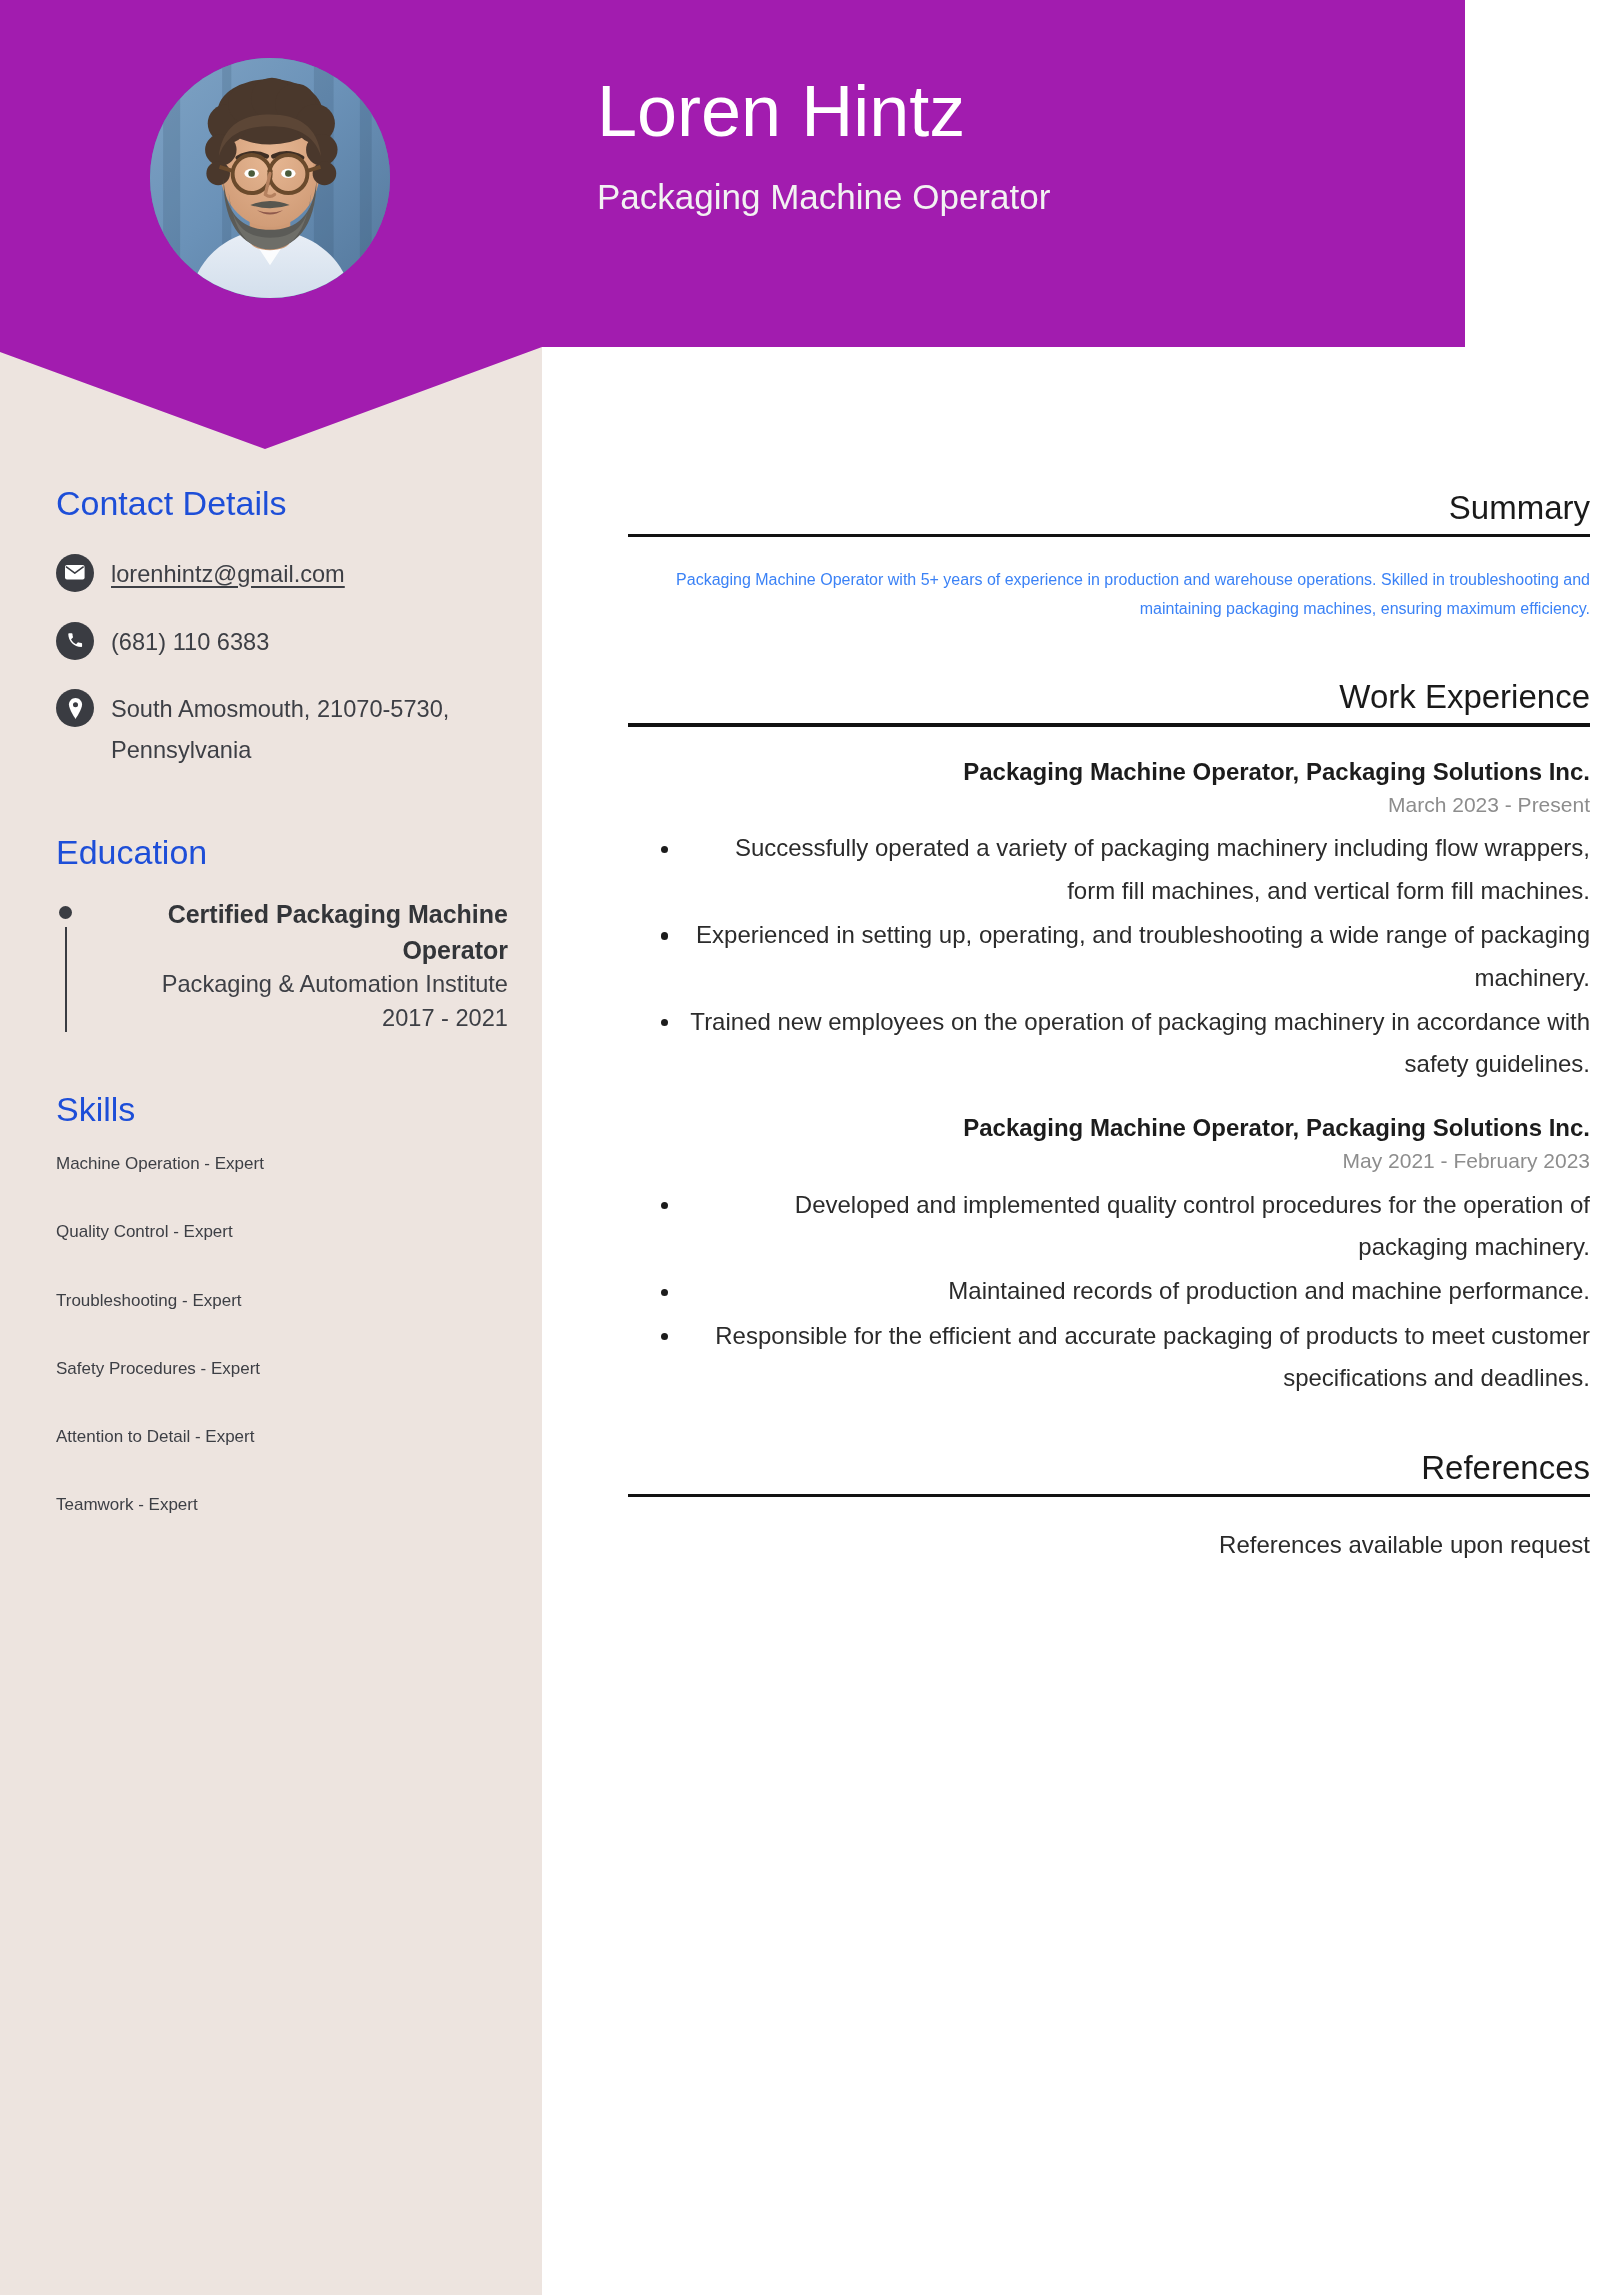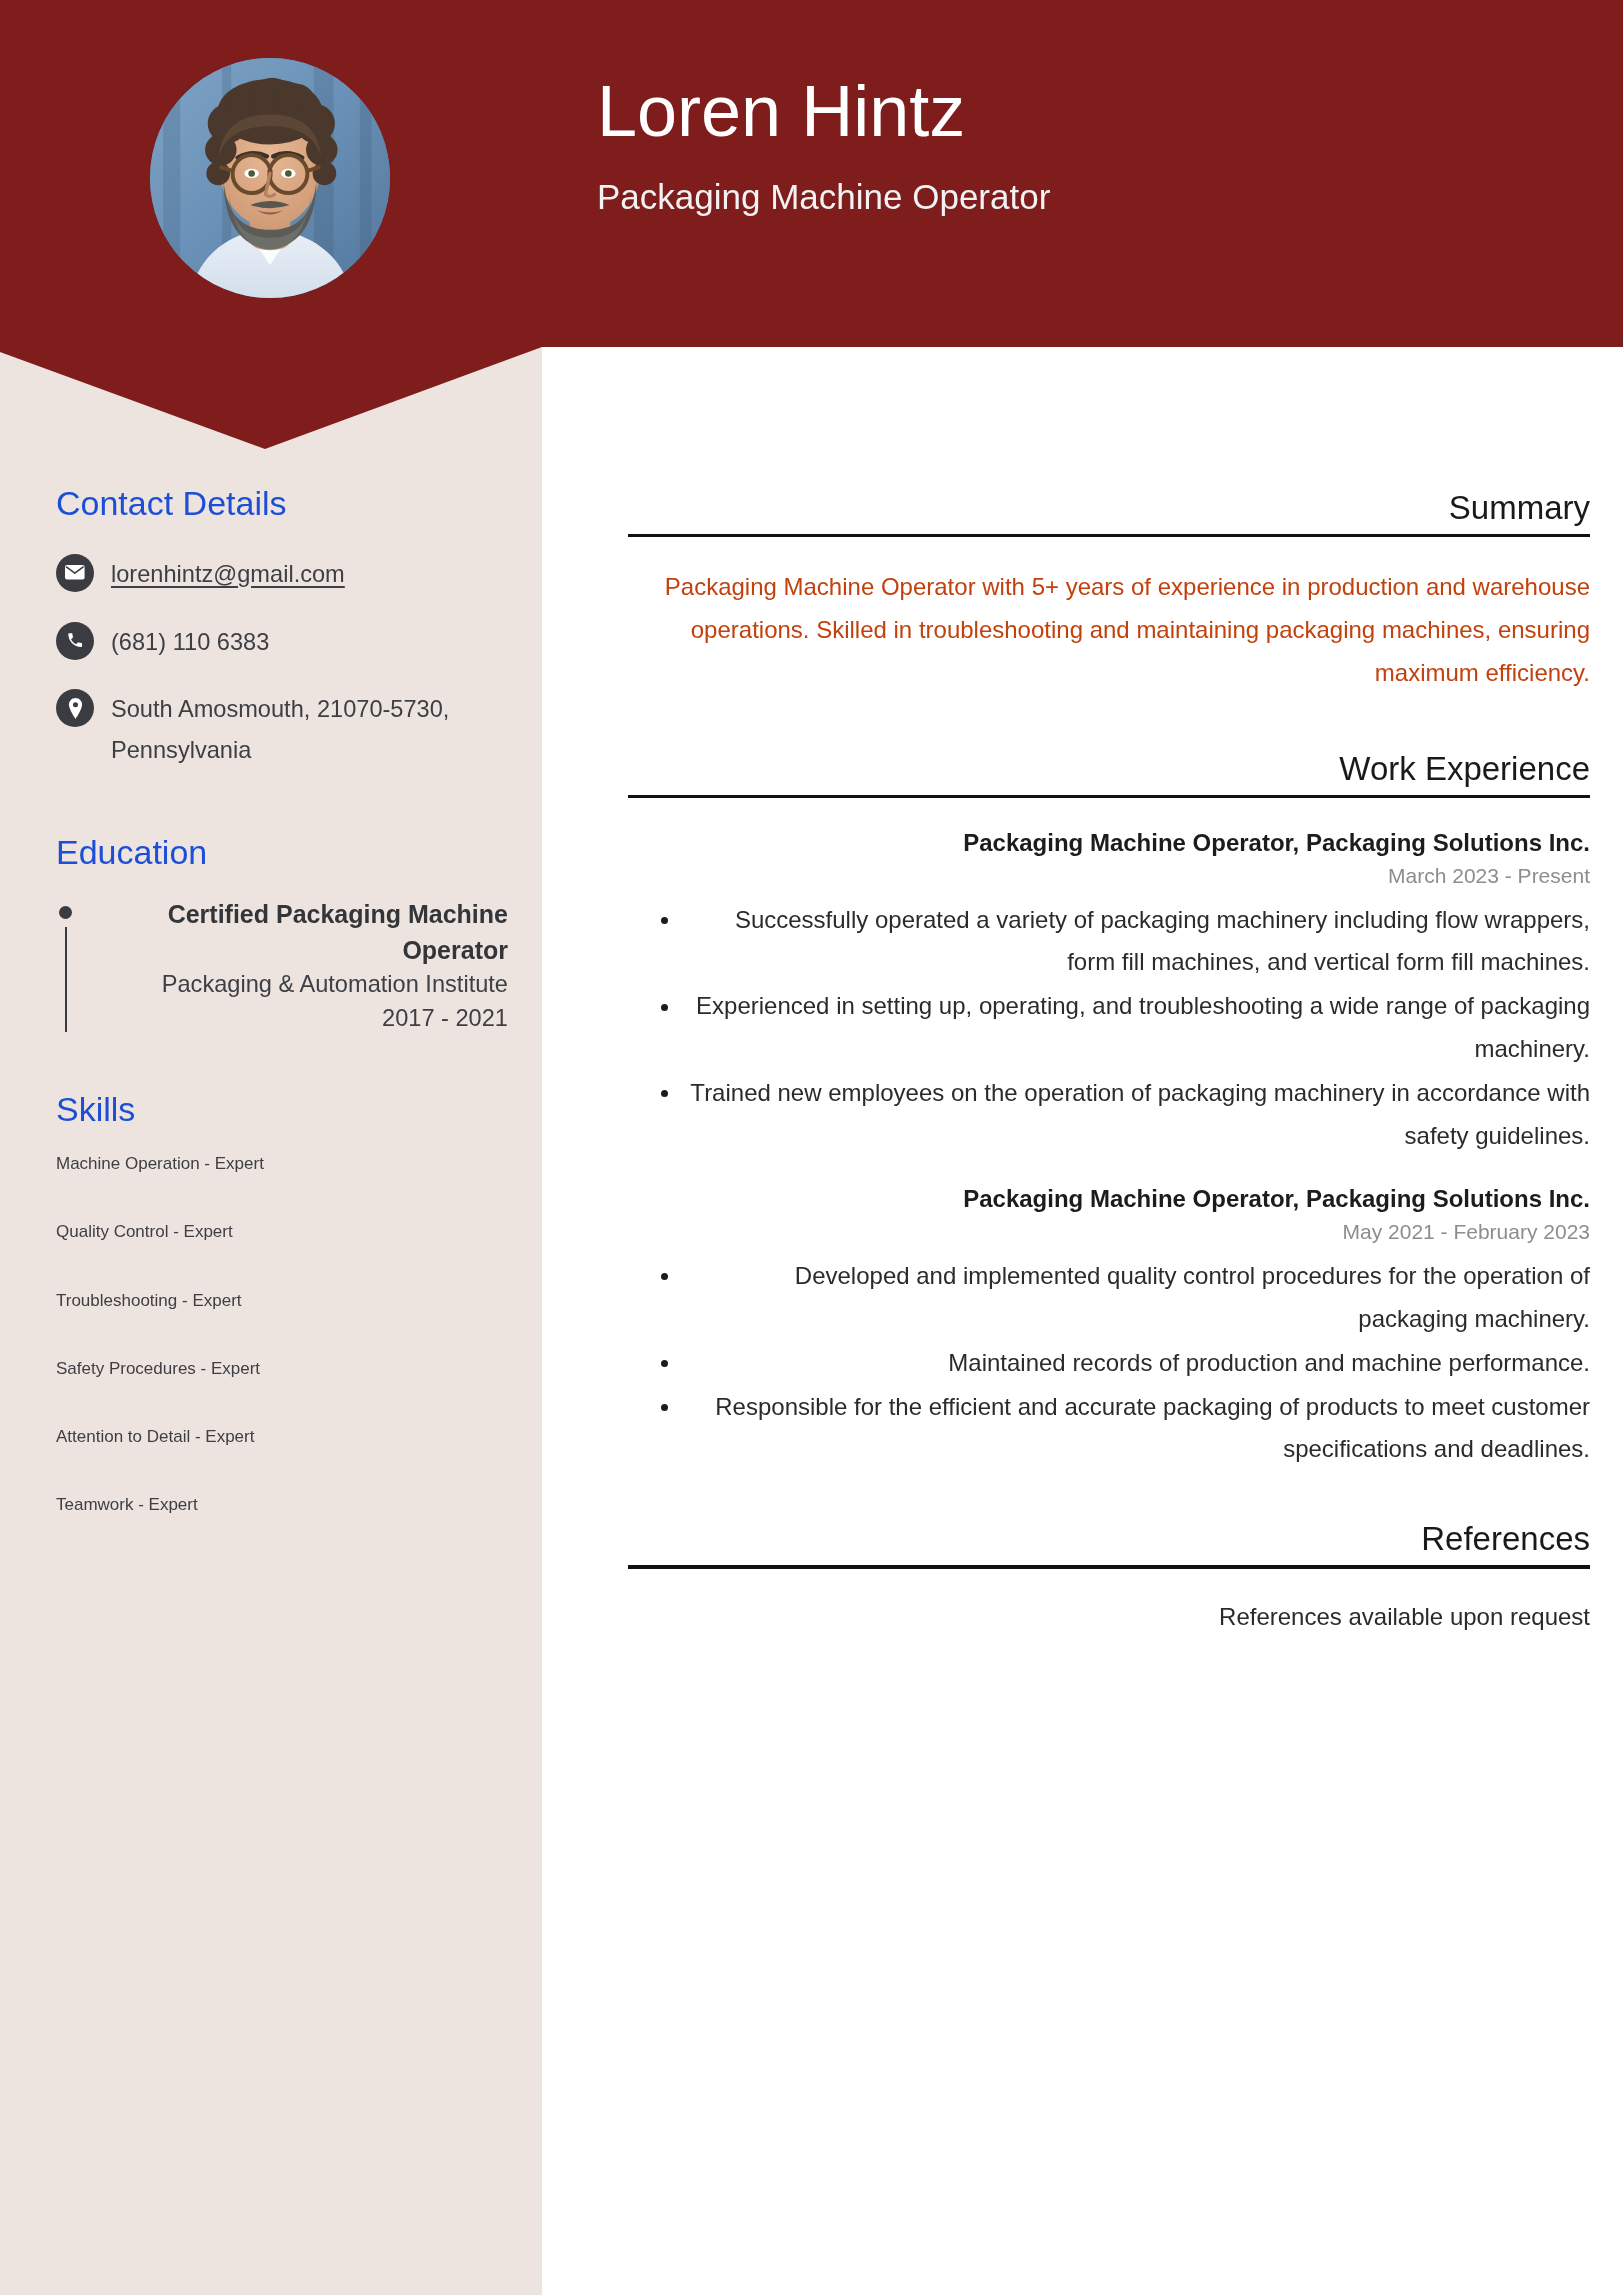--- a/index.html
+++ b/index.html
@@ -28,23 +28,23 @@
     width: 542px;
     height: 2295px;
     background: #ede4df;
   }
 
   
   .header {
     position: absolute;
     left: 0;
     top: 0;
-    width: 1623px;
+    width: 1465px;
     height: 458px;
-    background: #7f1d1d;
+    background: #a21caf;
     -webkit-clip-path: polygon(0 0, 1623px 0, 1623px 347px, 542px 347px, 265px 449px, 0 352px);
     clip-path: polygon(0 0, 1623px 0, 1623px 347px, 542px 347px, 265px 449px, 0 352px);
   }
 
   .avatar {
     position: absolute;
     left: 150px;
     top: 58px;
     width: 240px;
     height: 240px;
@@ -190,23 +190,23 @@
     margin: 0 0 6.5px 0;
     line-height: 1.2;
   }
   .sec-rule {
     height: 3.3px;
     background: #111111;
     width: 100%;
     margin-bottom: 29px;
   }
   .summary-text {
-    font-size: 24px;
+    font-size: 16px;
     line-height: 1.78;
-    color: #c2410c;
+    color: #3b82f6;
     margin: 0;
   }
   .section { margin-bottom: 54px; }
   .section.work { margin-bottom: 48px; }
 
   .job { margin-bottom: 26px; }
   .job-head {
     font-size: 24px;
     font-weight: bold;
     color: #1c1c1c;

